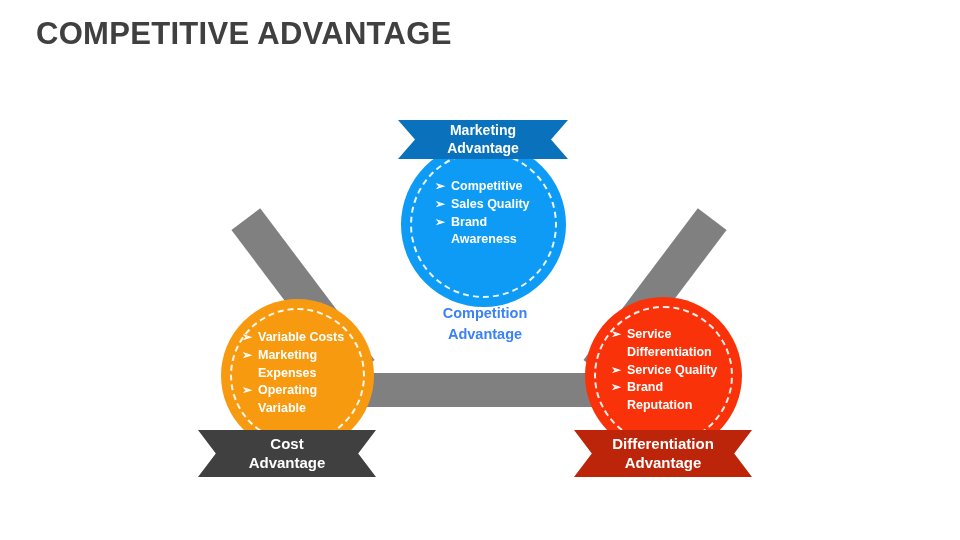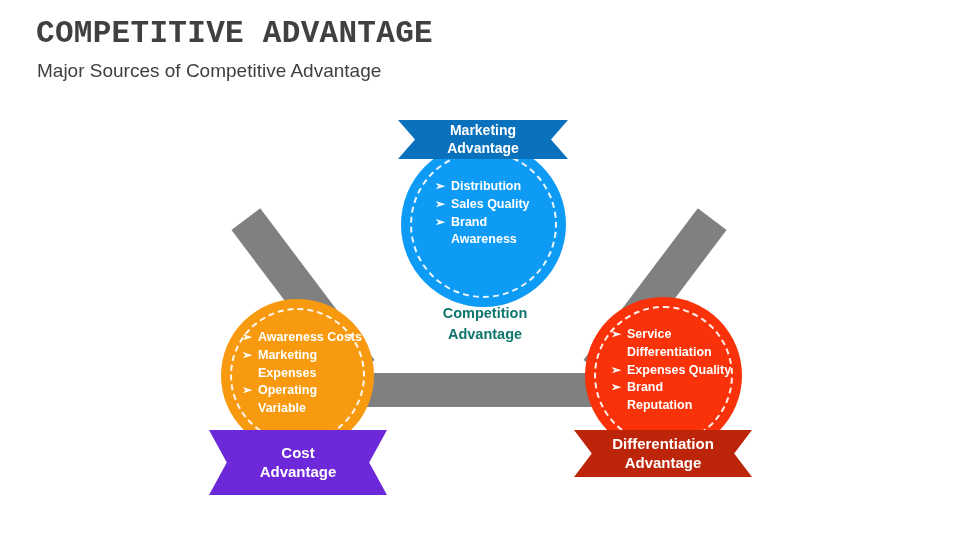--- a/index.html
+++ b/index.html
@@ -24,21 +24,20 @@
   #title {
     position: absolute;
     left: 36px;
     top: 16px;
     font-size: 31px;
     font-weight: bold;
     letter-spacing: 0.3px;
     color: #404040;
     text-transform: uppercase;
     white-space: nowrap;
-    font-family: Liberation Mono, monospace;
   }
   #subtitle {
     position: absolute;
     left: 37px;
     top: 60px;
     font-size: 19px;
     font-weight: normal;
     color: #3f3f3f;
     white-space: nowrap;
   }
@@ -95,25 +94,25 @@
   #ribbon-marketing {
     left: 398px;
     top: 120px;
     width: 170px;
     height: 39px;
     background: #0a72bc;
     font-size: 14px;
     z-index: 6;
   }
   #ribbon-cost {
-    left: 209px;
+    left: 198px;
     top: 430px;
     width: 178px;
-    height: 65px;
-    background: #6d28d9;
+    height: 47px;
+    background: #404040;
     font-size: 15px;
     z-index: 6;
   }
   #ribbon-differentiation {
     left: 574px;
     top: 430px;
     width: 178px;
     height: 47px;
     background: #bc2509;
     font-size: 15px;
@@ -201,51 +200,50 @@
     padding-right: 8px;
   }
 
   
   #center-label {
     position: absolute;
     left: 405px;
     top: 303px;
     width: 160px;
     text-align: center;
-    color: #0f766e;
+    color: #3b82f6;
     font-size: 14.5px;
     font-weight: bold;
     line-height: 1.45;
     z-index: 5;
   }
   #center-label span { display: block; }
 </style>
 </head>
 <body>
 
 <div id="slide">
 
   <div id="title">COMPETITIVE ADVANTAGE</div>
-  <div id="subtitle">Major Sources of Competitive Advantage</div>
 
   <div class="connector" id="connector-left"></div>
   <div class="connector" id="connector-right"></div>
   <div class="connector" id="connector-bottom"></div>
 
   <div id="center-label">
     <span>Competition</span>
     <span>Advantage</span>
   </div>
 
   <div class="node-circle" id="circle-blue">
     <div class="dash-ring"></div>
     <div class="bullet-list">
       <div class="bullet-row">
         <span class="bullet-mark">➢</span>
-        <span class="bullet-text">Distribution</span>
+        <span class="bullet-text">Competitive</span>
       </div>
       <div class="bullet-row">
         <span class="bullet-mark">➢</span>
         <span class="bullet-text">Sales Quality</span>
       </div>
       <div class="bullet-row">
         <span class="bullet-mark">➢</span>
         <span class="bullet-text">Brand
 Awareness</span>
       </div>
@@ -254,21 +252,21 @@
   <div class="ribbon" id="ribbon-marketing">
     <span>Marketing</span>
     <span>Advantage</span>
   </div>
 
   <div class="node-circle" id="circle-orange">
     <div class="dash-ring"></div>
     <div class="bullet-list">
       <div class="bullet-row">
         <span class="bullet-mark">➢</span>
-        <span class="bullet-text">Awareness Costs</span>
+        <span class="bullet-text">Variable Costs</span>
       </div>
       <div class="bullet-row">
         <span class="bullet-mark">➢</span>
         <span class="bullet-text">Marketing
 Expenses</span>
       </div>
       <div class="bullet-row">
         <span class="bullet-mark">➢</span>
         <span class="bullet-text">Operating
 Variable</span>
@@ -283,21 +281,21 @@
   <div class="node-circle" id="circle-red">
     <div class="dash-ring"></div>
     <div class="bullet-list">
       <div class="bullet-row">
         <span class="bullet-mark">➢</span>
         <span class="bullet-text">Service
 Differentiation</span>
       </div>
       <div class="bullet-row">
         <span class="bullet-mark">➢</span>
-        <span class="bullet-text">Expenses Quality</span>
+        <span class="bullet-text">Service Quality</span>
       </div>
       <div class="bullet-row">
         <span class="bullet-mark">➢</span>
         <span class="bullet-text">Brand
 Reputation</span>
       </div>
     </div>
   </div>
   <div class="ribbon" id="ribbon-differentiation">
     <span>Differentiation</span>

